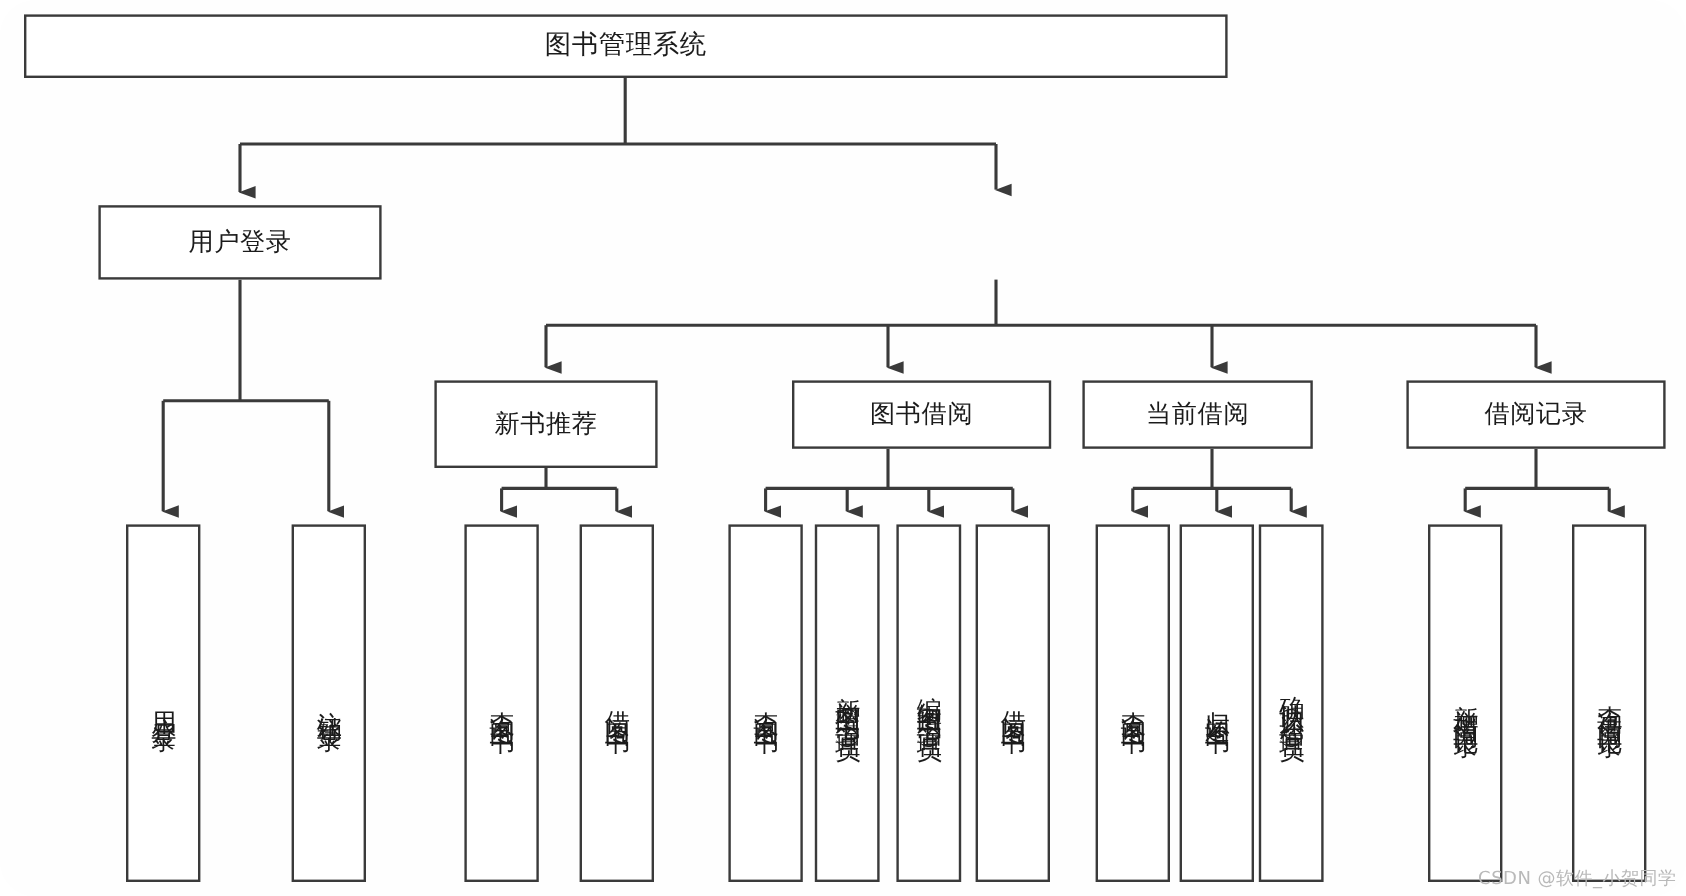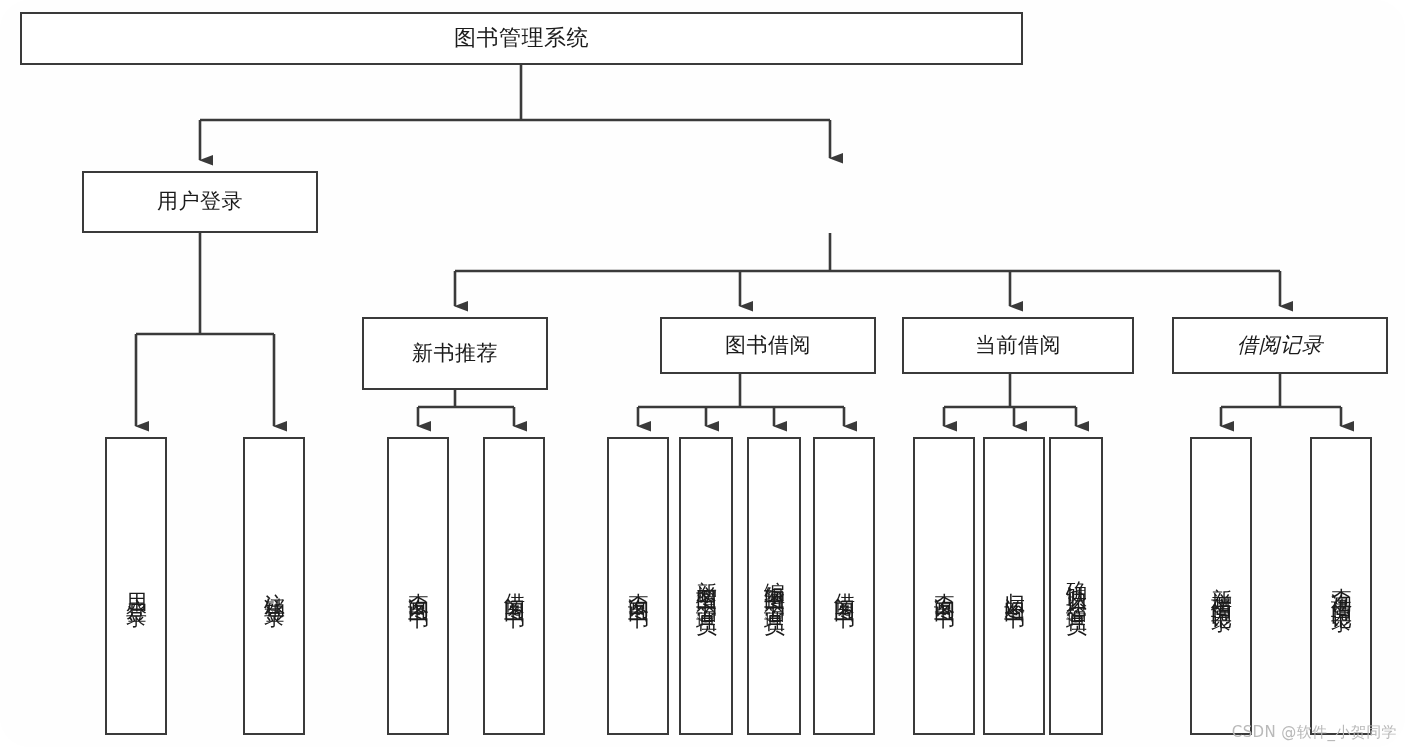--- a/index.html
+++ b/index.html
@@ -137,24 +137,24 @@
   <div class="node horiz" style="left:82px; top:171px; width:236px; height:62px;">
     <span class="node-label">用户登录</span>
   </div>
 
   <div class="node horiz" style="left:362px; top:317px; width:186px; height:73px;">
     <span class="node-label">新书推荐</span>
   </div>
   <div class="node horiz" style="left:632px; top:317px; width:216px; height:57px;margin-left:28px;">
     <span class="node-label">图书借阅</span>
   </div>
-  <div class="node horiz" style="left:902px; top:317px; width:232px; height:57px;">
+  <div class="node horiz" style="left:902px; top:317px; width:192px; height:57px;">
     <span class="node-label">当前借阅</span>
   </div>
-  <div class="node horiz" style="left:1172px; top:317px; width:216px; height:57px;font-style:italic;">
+  <div class="node horiz" style="left:1172px; top:317px; width:216px; height:57px;">
     <span class="node-label">借阅记录</span>
   </div>
 
   <div class="node vert" style="left:105px; top:437px; width:62px; height:298px;">
     <span class="node-label">用户登录</span>
   </div>
   <div class="node vert" style="left:243px; top:437px; width:62px; height:298px;">
     <span class="node-label">注销登录</span>
   </div>
 

